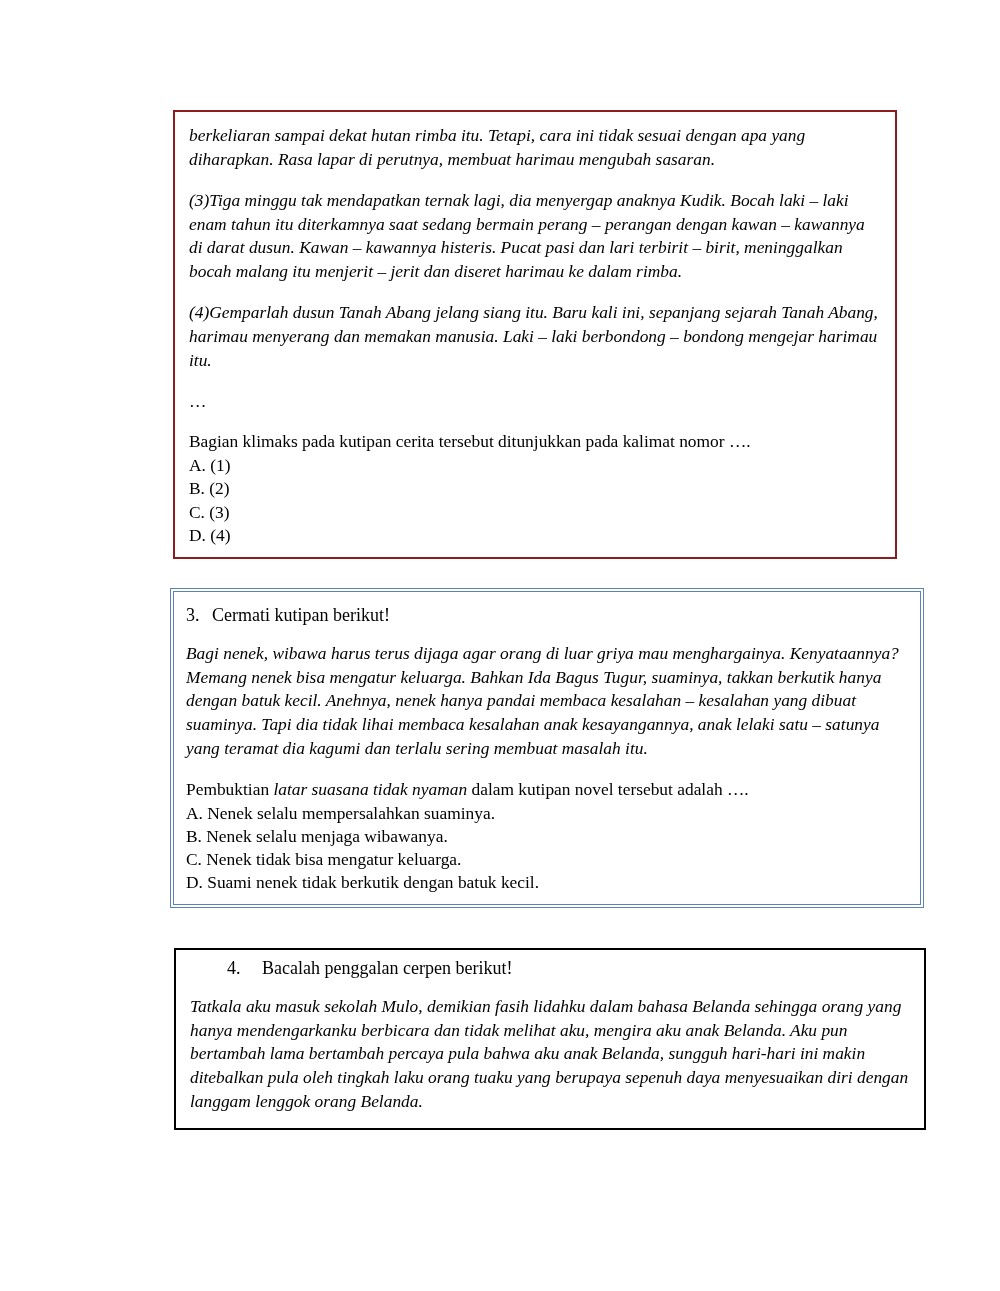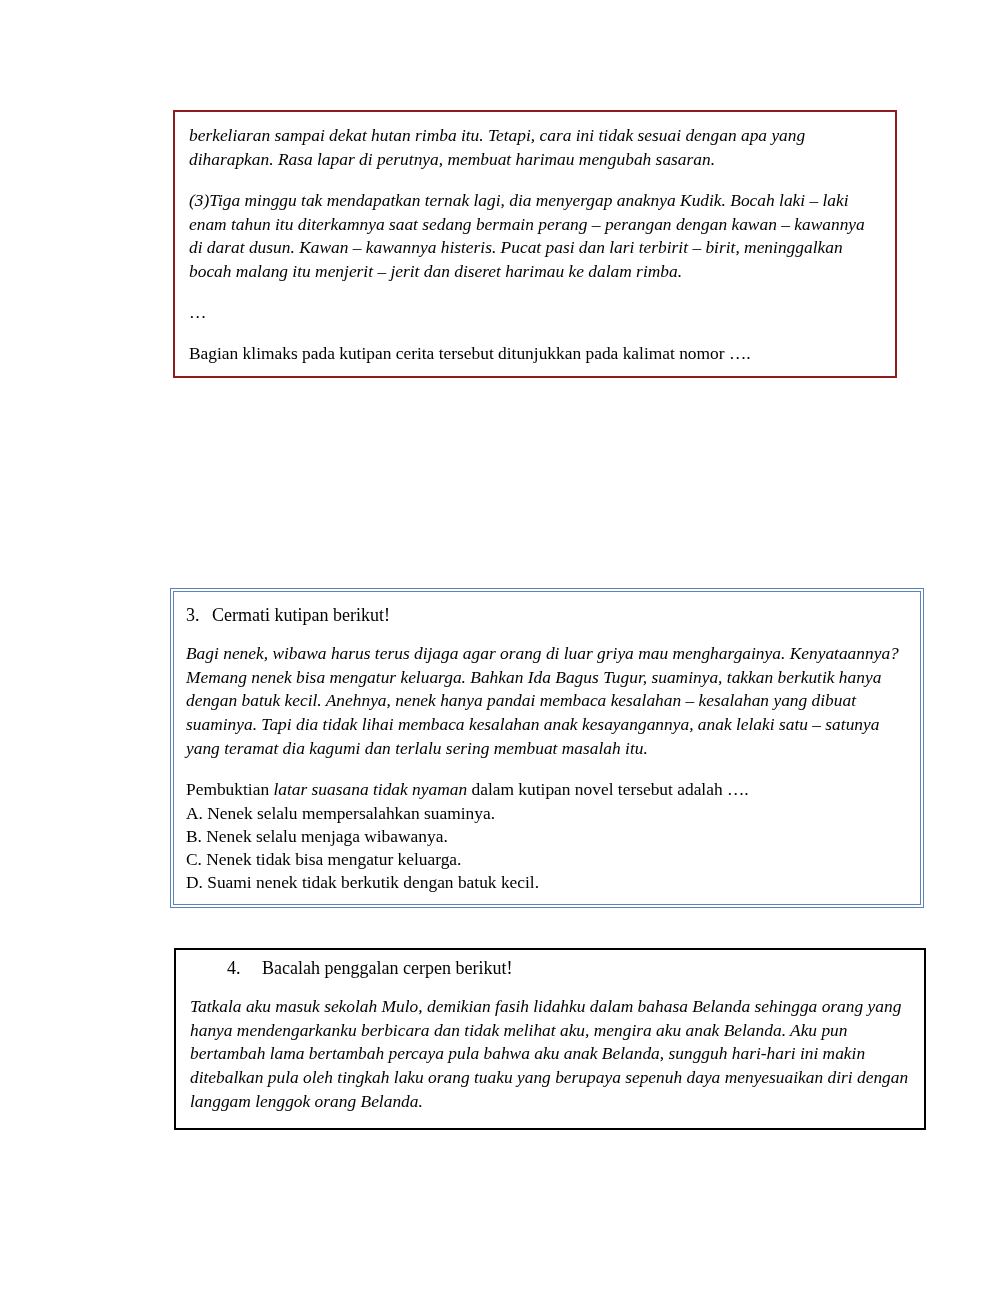--- a/index.html
+++ b/index.html
@@ -118,22 +118,29 @@
   .gap-sm { height: 14px; }
 </style>
 </head>
 <body>
 
 <div class="page">
 
   <div class="qbox qbox-1">
     <p class="para italic">berkeliaran sampai dekat hutan rimba itu. Tetapi, cara ini tidak sesuai dengan apa yang diharapkan. Rasa lapar di perutnya, membuat harimau mengubah sasaran.</p>
     <p class="para italic">(3)Tiga minggu tak mendapatkan ternak lagi, dia menyergap anaknya Kudik. Bocah laki – laki enam tahun itu diterkamnya saat sedang bermain perang – perangan dengan kawan – kawannya di darat dusun. Kawan – kawannya histeris. Pucat pasi dan lari terbirit – birit, meninggalkan bocah malang itu menjerit – jerit dan diseret harimau ke dalam rimba.</p>
+    <p class="para italic">(4)Gemparlah dusun Tanah Abang jelang siang itu. Baru kali ini, sepanjang sejarah Tanah Abang, harimau menyerang dan memakan manusia. Laki – laki berbondong – bondong mengejar harimau itu.</p>
     <p class="ellipsis-line">…</p>
     <p class="stem">Bagian klimaks pada kutipan cerita tersebut ditunjukkan pada kalimat nomor ….</p>
+    <ul class="options">
+      <li class="option">A. (1)</li>
+      <li class="option">B. (2)</li>
+      <li class="option">C. (3)</li>
+      <li class="option">D. (4)</li>
+    </ul>
   </div>
 
   <div class="qbox qbox-2">
     <p class="heading heading-flush">
       <span class="num">3.</span><span>Cermati kutipan berikut!</span>
     </p>
     <div class="gap-sm"></div>
     <p class="para italic">Bagi nenek, wibawa harus terus dijaga agar orang di luar griya mau menghargainya. Kenyataannya? Memang nenek bisa mengatur keluarga. Bahkan Ida Bagus Tugur, suaminya, takkan berkutik hanya dengan batuk kecil. Anehnya, nenek hanya pandai membaca kesalahan – kesalahan yang dibuat suaminya. Tapi dia tidak lihai membaca kesalahan anak kesayangannya, anak lelaki satu – satunya yang teramat dia kagumi dan terlalu sering membuat masalah itu.</p>
     <p class="stem"><span>Pembuktian </span><em>latar suasana tidak nyaman</em><span> dalam kutipan novel tersebut adalah ….</span></p>
     <ul class="options">

